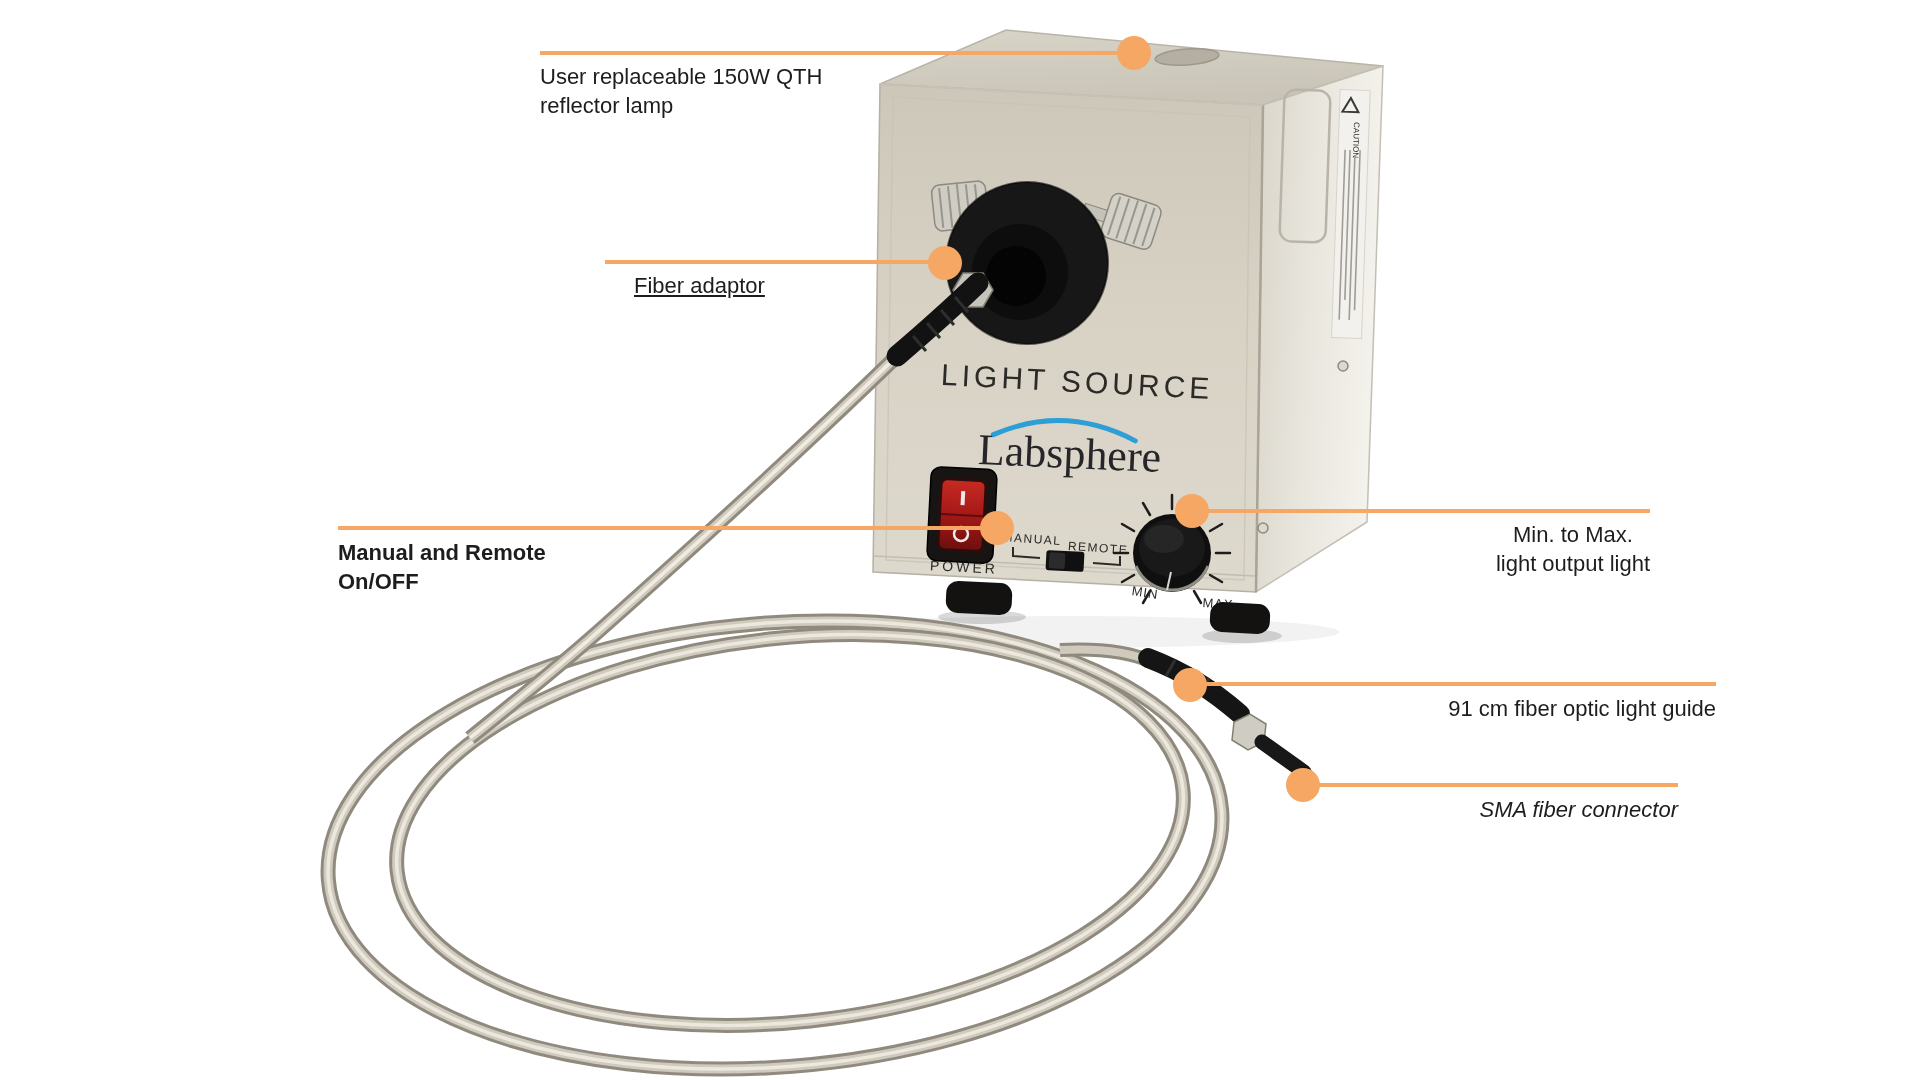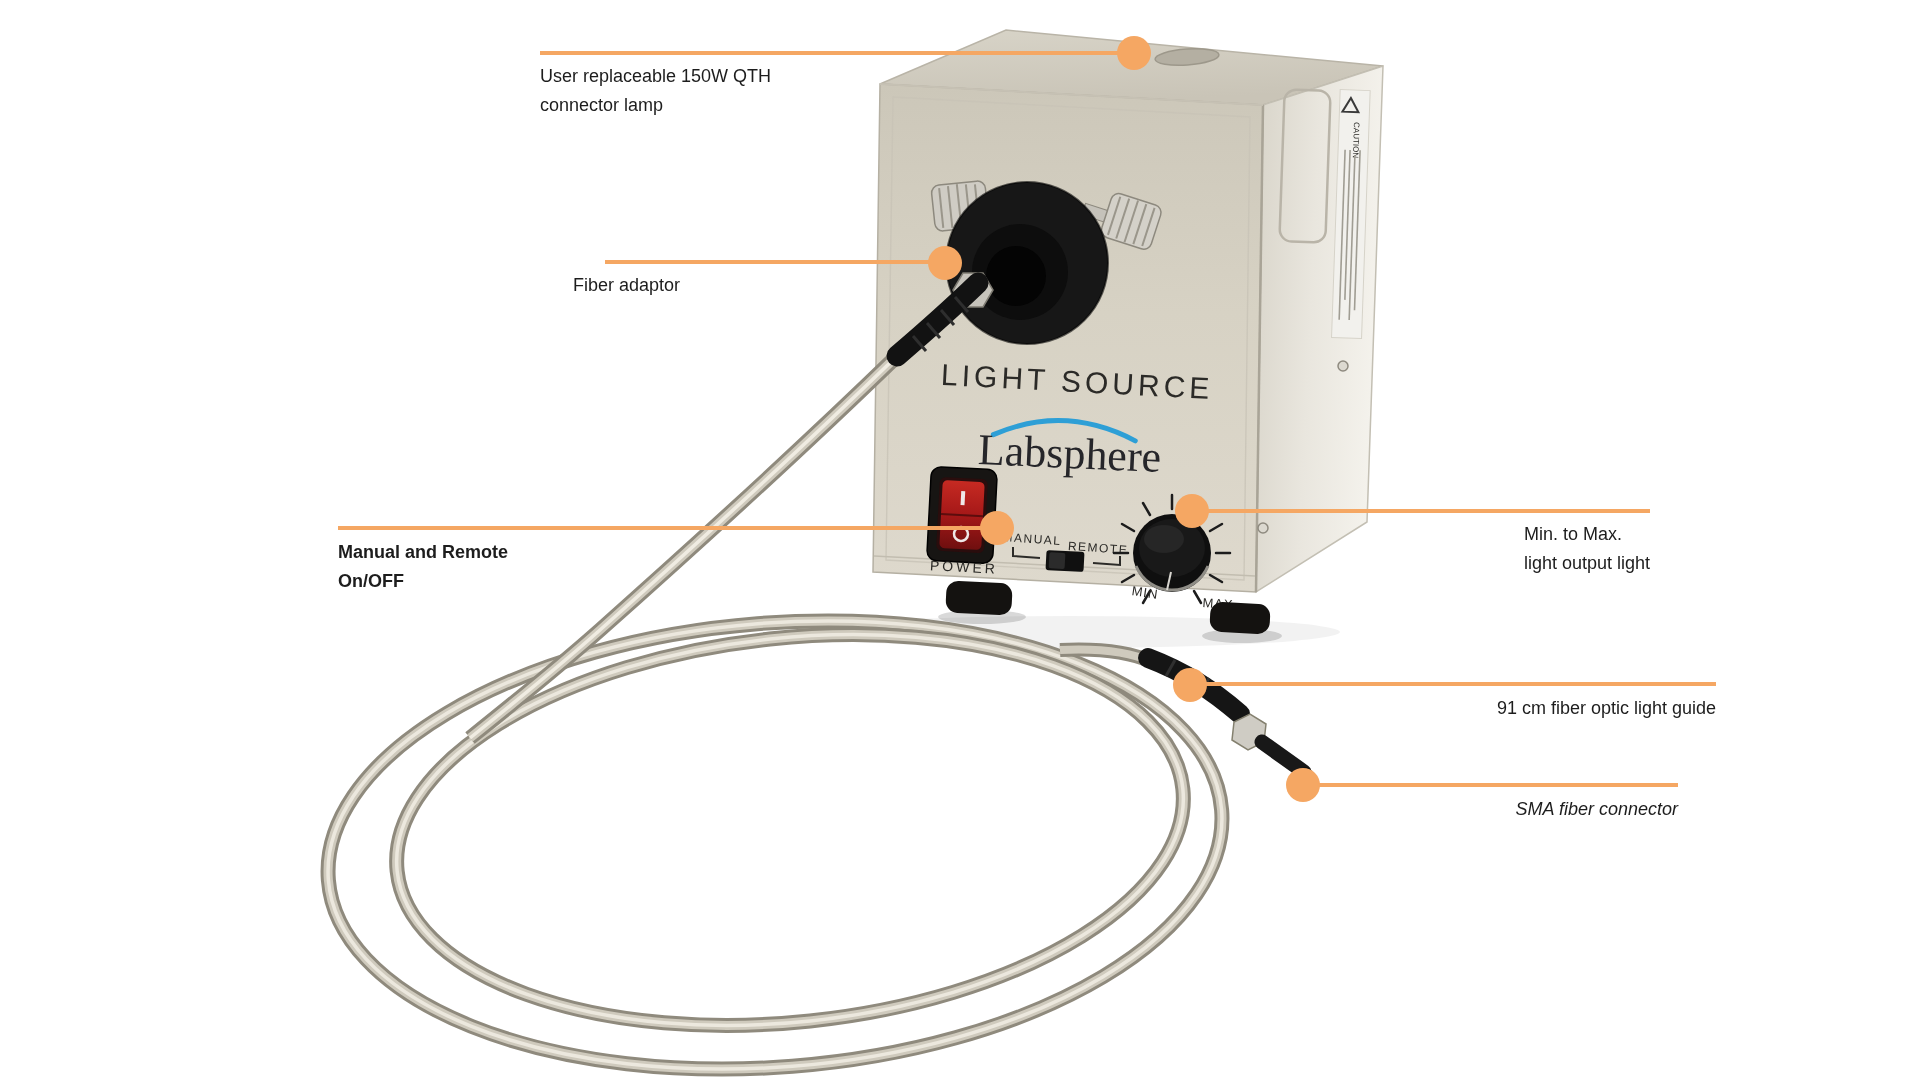--- a/index.html
+++ b/index.html
@@ -1,22 +1,22 @@
 <!DOCTYPE html>
 <html><head>
 <meta charset="utf-8">
 <style>
   html,body{margin:0;padding:0;background:#ffffff;}
   .stage{position:relative;width:1920px;height:1080px;background:#ffffff;overflow:hidden;
          font-family:"Liberation Sans",sans-serif;}
   .stage svg{position:absolute;left:0;top:0;}
   .co-line{position:absolute;height:4px;background:#F5A763;}
   .co-dot{position:absolute;width:34px;height:34px;border-radius:50%;background:#F5A763;}
-  .co-text{position:absolute;font-size:18px;line-height:29px;color:#1d1d1d;white-space:nowrap;}
-  .co-text.right{text-align:left;}
+  .co-text{position:absolute;font-size:22px;line-height:29px;color:#1d1d1d;white-space:nowrap;}
+  .co-text.right{text-align:center;}
   .panel-text{font-family:"Liberation Sans",sans-serif;fill:#2b2a27;}
   .brand-text{font-family:"Liberation Serif",serif;fill:#26262a;}
 </style>
 </head>
 <body>
 
 <div class="stage">
 
   <svg width="1920" height="1080" viewBox="0 0 1920 1080">
     <defs>
@@ -208,26 +208,26 @@
         <path d="M1262 742 L1304 772" stroke="#181818" stroke-width="15" stroke-linecap="round"></path>
         <circle cx="1306" cy="773" r="6" fill="#101010"></circle>
       </g>
     </g>
   </svg>
 
   <div class="co-line" style="left:540px;top:51px;width:594px;"></div>
   <div class="co-dot" style="left:1117px;top:36px;"></div>
   <div class="co-text" style="left:540px;top:62px;">
     <div>User replaceable 150W QTH</div>
-    <div>connector lamp</div>
+    <div>reflector lamp</div>
   </div>
 
   <div class="co-line" style="left:605px;top:260px;width:340px;"></div>
   <div class="co-dot" style="left:928px;top:246px;"></div>
-  <div class="co-text" style="left:573px;top:271px;">
+  <div class="co-text" style="left:634px;top:271px;text-decoration:underline;">
     <div>Fiber adaptor</div>
   </div>
 
   <div class="co-line" style="left:338px;top:526px;width:659px;"></div>
   <div class="co-dot" style="left:980px;top:511px;"></div>
   <div class="co-text" style="left:338px;top:538px;font-weight:bold;">
     <div>Manual and Remote</div>
     <div>On/OFF</div>
   </div>
 

